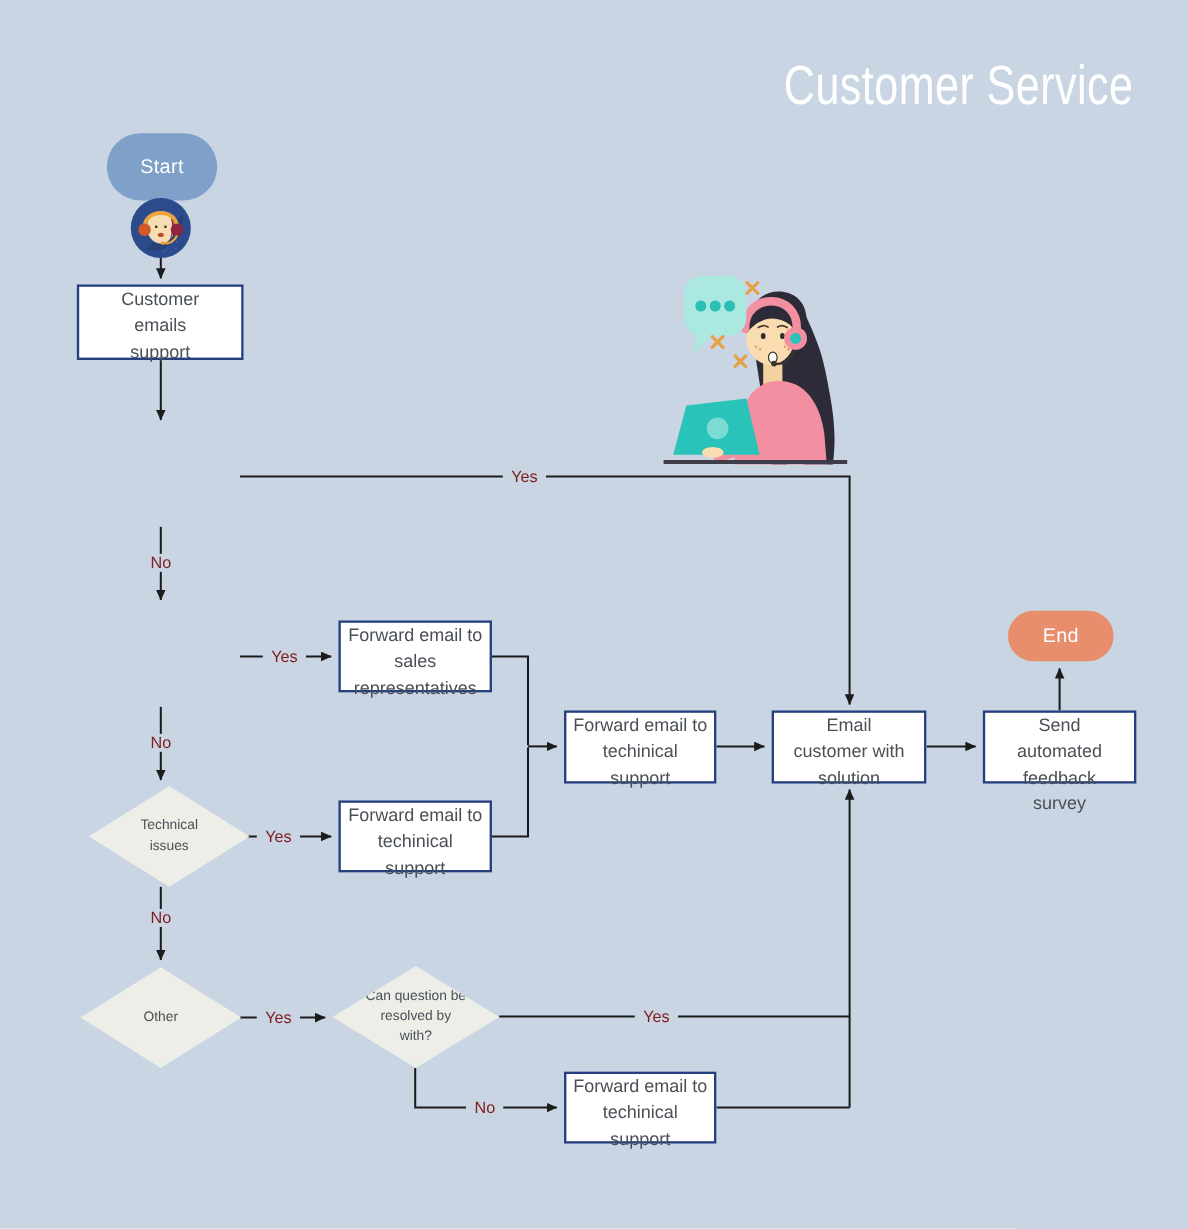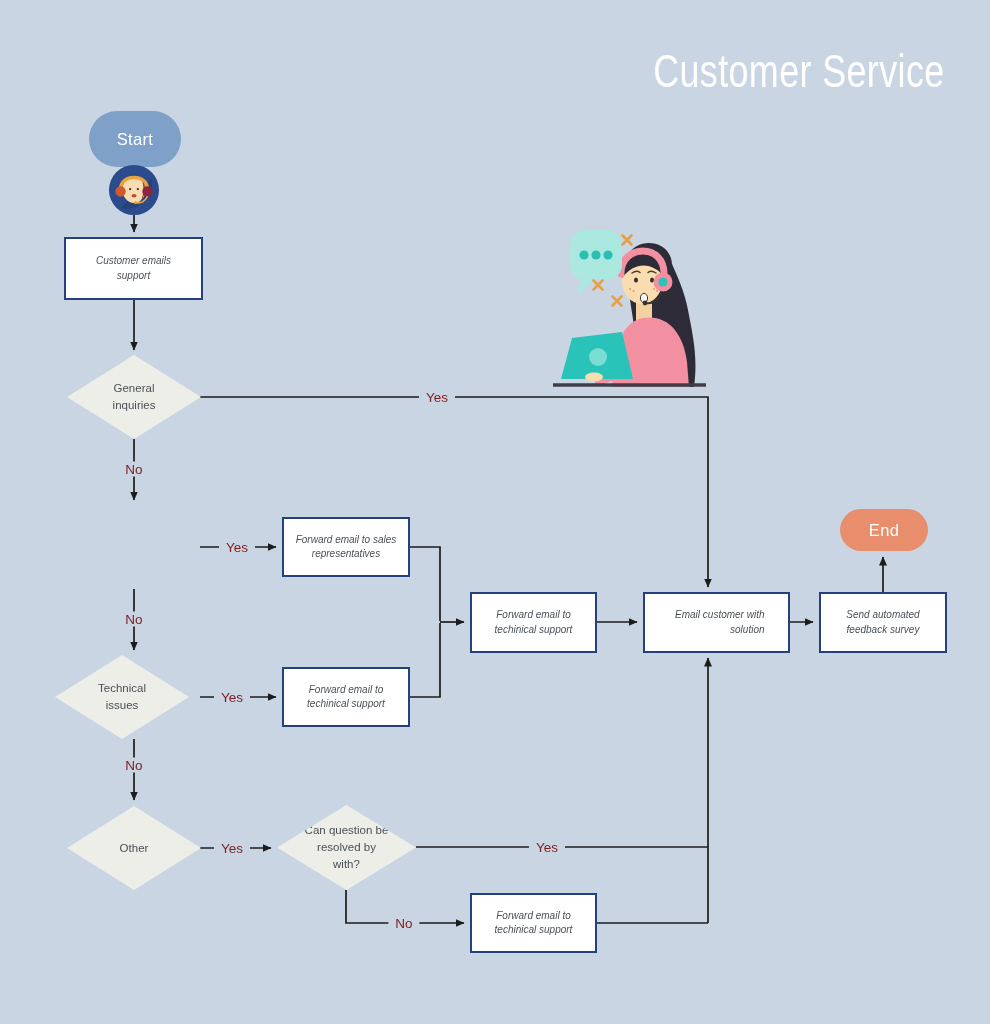--- a/index.html
+++ b/index.html
@@ -20,48 +20,48 @@
 
   .node { position:absolute; box-sizing:border-box; display:flex; align-items:center; justify-content:center; text-align:center; }
   .pill {
     border-radius:999px; color:#fff; font-size:16.5px; letter-spacing:0.3px;
   }
   .pill.start { background: var(--c-start_fill, #7fa0c8); }
   .pill.end   { background: var(--c-end_fill, #e88e6d); }
   .box {
     background: var(--c-box_fill, #fff);
     border:2px solid var(--c-box_border, #24407e);
-    font-size:10px; color: var(--c-node_text, #4a5056); line-height:1.45;font-style:italic;
+    font-size:15px; color: var(--c-node_text, #4a5056); line-height:1.45;
   }
   .diamond {
     background: var(--c-diamond_fill, #edeee8);
     clip-path: polygon(50% 0, 100% 50%, 50% 100%, 0 50%);
     font-size:11.5px; color: var(--c-node_text, #4a5056); line-height:1.45;
   }
   .node span { display:block; margin:auto; }
 
   .elabel {
     position:absolute; transform:translate(-50%,-50%);
     background: var(--c-background, #c9d5e3);
     padding:0 7px; font-size:13.5px; color:#7f1d1d; white-space:nowrap;
   }
 
   
   .n-start            { left:89px;  top:111px; width:92px;  height:56px; }
   .n-end              { left:840px; top:509px; width:88px;  height:42px; }
   .n-customer-emails  { left:64px;  top:237px; width:139px; height:63px; }
   .n-general          { left:67px;  top:355px; width:134px; height:84px; }
   .n-sales            { left:67px;  top:505px; width:134px; height:84px; }
-  .n-technical        { left:55px;  top:655px; width:134px; height:84px; }
+  .n-technical        { left:74px;  top:655px; width:134px; height:84px; }
   .n-other            { left:67px;  top:806px; width:134px; height:84px;text-align:right; }
   .n-can-resolve      { left:277px; top:805px; width:139px; height:85px; }
   .n-fwd-sales        { left:282px; top:517px; width:128px; height:60px; }
   .n-fwd-tech-yes     { left:282px; top:667px; width:128px; height:60px; }
   .n-fwd-tech-mid     { left:470px; top:592px; width:127px; height:61px; }
-  .n-email-customer   { left:643px; top:592px; width:147px; height:61px;text-align:right; }
+  .n-email-customer   { left:643px; top:592px; width:129px; height:61px; }
   .n-send-survey      { left:819px; top:592px; width:128px; height:61px; }
   .n-fwd-tech-bottom  { left:470px; top:893px; width:127px; height:60px; }
 
   .w60  { max-width:62px; }
   .w80  { max-width:84px; }
   .w95  { max-width:96px; }
   .w105 { max-width:106px; }
   .w110 { max-width:112px; }
   .w122 { max-width:124px; }
 
@@ -108,23 +108,20 @@
       <span>Start</span>
     </div>
   <div class="node pill end n-end">
       <span>End</span>
     </div>
 
   <div class="node box n-customer-emails">
       <span class="w95">Customer emails support</span>
     </div>
 
-  <div class="node diamond n-general">
-      <span class="w60">General inquiries</span>
-    </div>
   <div class="node diamond n-technical">
       <span class="w60">Technical issues</span>
     </div>
   <div class="node diamond n-other">
       <span class="w80">Other</span>
     </div>
   <div class="node diamond n-can-resolve">
       <span class="w80">Can question be resolved by with?</span>
     </div>
 

